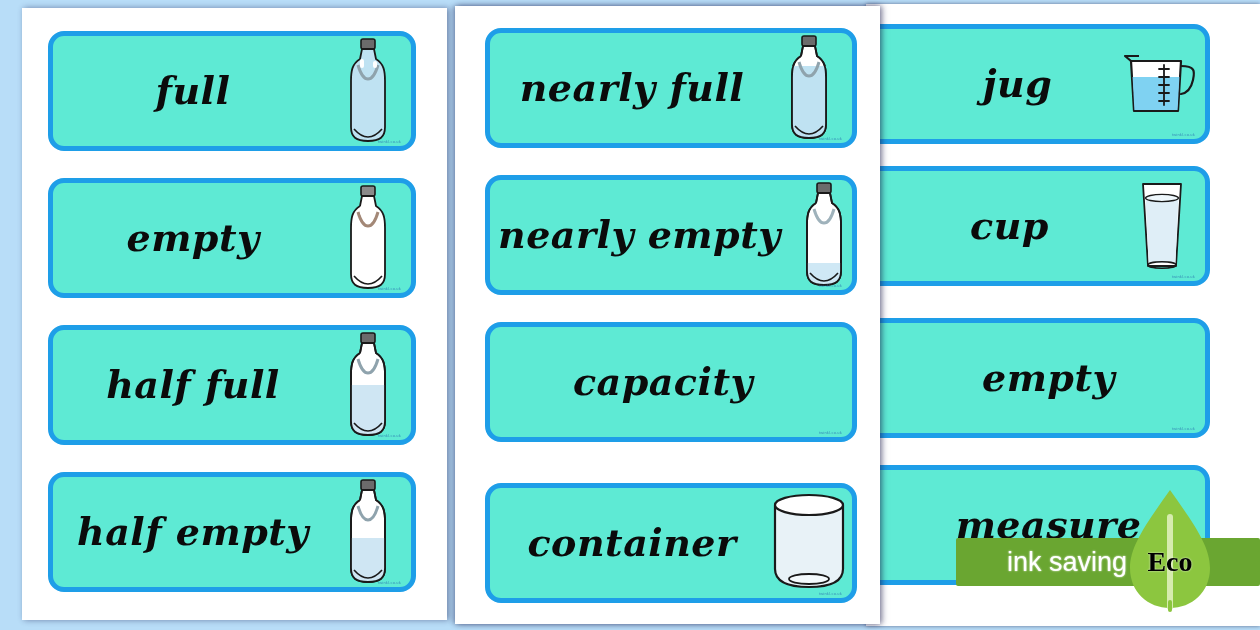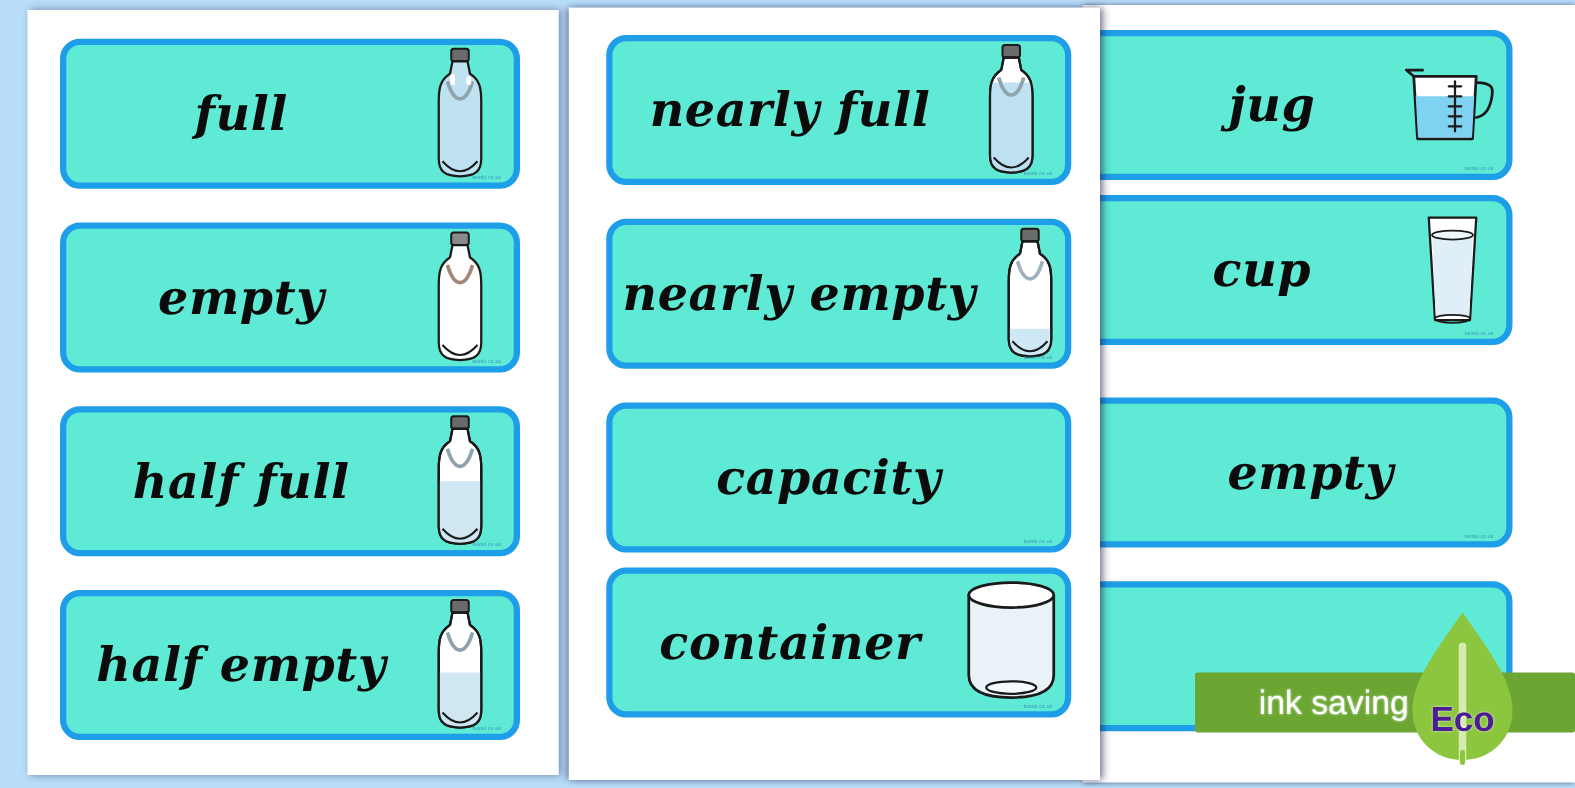--- a/index.html
+++ b/index.html
@@ -67,26 +67,26 @@
   .p1 .card{left:26px;width:368px;height:120px;}
   .p1 .card.r0{top:23px;}
   .p1 .card.r1{top:170px;}
   .p1 .card.r2{top:317px;}
   .p1 .card.r3{top:464px;}
 
   .p2 .card{left:30px;width:372px;height:120px;}
   .p2 .card.r0{top:22px;}
   .p2 .card.r1{top:169px;}
   .p2 .card.r2{top:316px;}
-  .p2 .card.r3{top:448px;justify-content:flex-end;}
+  .p2 .card.r3{top:477px;justify-content:flex-end;}
 
   
   .p3 .card{left:-46px;width:390px;height:120px;}
   .p3 .card.r0{top:20px;}
-  .p3 .card.r1{top:152px;gap:16px;}
+  .p3 .card.r1{top:162px;gap:16px;}
   .p3 .card.r2{top:314px;}
   .p3 .card.r3{top:461px;}
   .p3 .card-label{padding-left:64px;margin-left:27px;}
 
   
   .eco{position:absolute;left:956px;top:528px;width:304px;height:58px;}
   .eco-bar{
     position:absolute;left:0;top:10px;width:304px;height:48px;
     background:#6aa631;border-radius:2px;
   }
@@ -94,24 +94,24 @@
     position:absolute;left:18px;top:10px;width:186px;height:48px;
     display:flex;align-items:center;justify-content:center;
     font-family:"Liberation Sans", sans-serif;
     font-size:27px;color:#ffffff;
     text-shadow:0 0 2px rgba(255,255,255,.9);
   }
   .eco-leaf{
     position:absolute;left:168px;top:-40px;width:92px;height:124px;
   }
   .eco-leaf-text{
-    position:absolute;left:168px;top:24px;width:92px;height:48px;
+    position:absolute;left:168px;top:10px;width:92px;height:48px;
     display:flex;align-items:center;justify-content:center;
-    font-family:Liberation Sans, sans-serif;
-    font-weight:700;font-size:28px;color:#4c1d95;
+    font-family:Liberation Serif, serif;
+    font-weight:700;font-size:28px;color:#000000;
     text-shadow:0 0 2px rgba(255,255,255,.85);
   }
 </style>
 </head>
 <body>
 
 <div class="stage">
 
   <div class="sheet p3" id="sheet-3">
     <div class="sheet-inner">
@@ -150,20 +150,21 @@
         <span class="watermark">twinkl.co.uk</span>
       </div>
 
       <div class="card r2">
         <span class="card-label">empty</span>
         <span class="card-art empty-art"></span>
         <span class="watermark">twinkl.co.uk</span>
       </div>
 
       <div class="card r3">
+        <span class="card-label">measure</span>
         <span class="card-art empty-art"></span>
         <span class="watermark">twinkl.co.uk</span>
       </div>
 
     </div>
   </div>
 
   <div class="sheet p2" id="sheet-2">
     <div class="sheet-inner">
 

